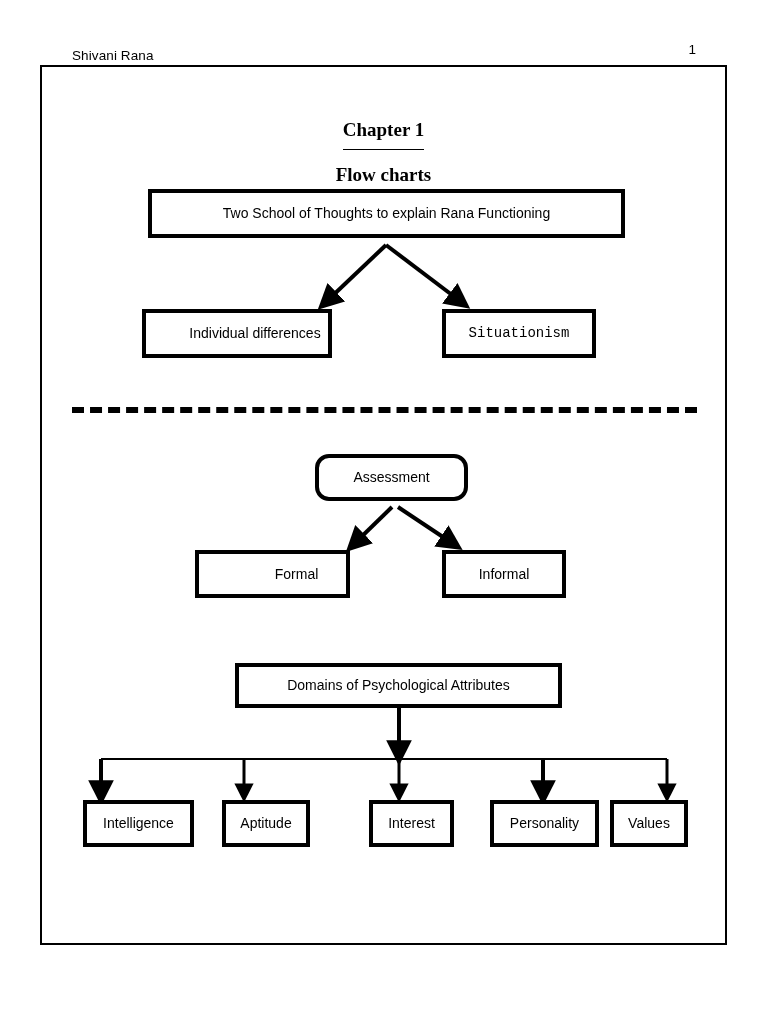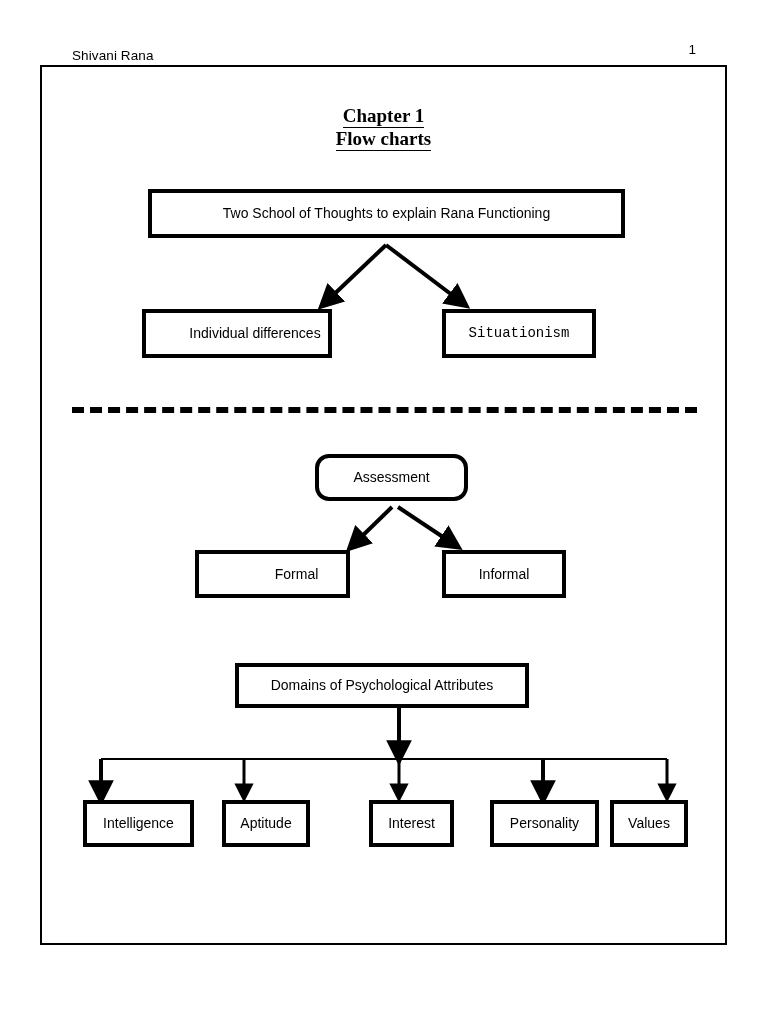--- a/index.html
+++ b/index.html
@@ -59,21 +59,22 @@
     font-weight: bold;
     font-size: 19px;
     line-height: 22px;
   }
   .doc-title .line {
     display: block;
   }
   .doc-title .line span {
     display: inline-block;
     border-bottom: 1.6px solid #000;
-    padding-bottom: 0px;
+    padding-bottom: 8px;
+    margin-top: 14px;
   }
 
   
   .fbox {
     position: absolute;
     box-sizing: border-box;
     border: 4px solid #000000;
     background: #ffffff;
     display: flex;
     align-items: center;
@@ -89,21 +90,21 @@
 
   
   #box-schools      { left: 106px;  top: 122px; width: 477px; height: 49px; }
   #box-individual   { left: 100px;  top: 242px; width: 190px; height: 49px; padding-left: 36px; }
   #box-situationism { left: 400px;  top: 242px; width: 154px; height: 49px; font-family: Liberation Mono, monospace; }
 
   #box-assessment   { left: 273px;  top: 387px; width: 153px; height: 47px; border-radius: 14px; }
   #box-formal       { left: 153px;  top: 483px; width: 155px; height: 48px; padding-left: 48px; }
   #box-informal     { left: 400px;  top: 483px; width: 124px; height: 48px; }
 
-  #box-domains      { left: 193px;  top: 596px; width: 294px; height: 45px; }
+  #box-domains      { left: 193px;  top: 596px; width: 327px; height: 45px; }
 
   #box-intelligence { left: 41px;   top: 733px; width: 111px; height: 47px; }
   #box-aptitude     { left: 180px;  top: 733px; width: 88px;  height: 47px; }
   #box-interest     { left: 327px;  top: 733px; width: 85px;  height: 47px; }
   #box-personality  { left: 448px;  top: 733px; width: 109px; height: 47px; }
   #box-values       { left: 568px;  top: 733px; width: 78px;  height: 47px; }
 
   
   .divider {
     position: absolute;

